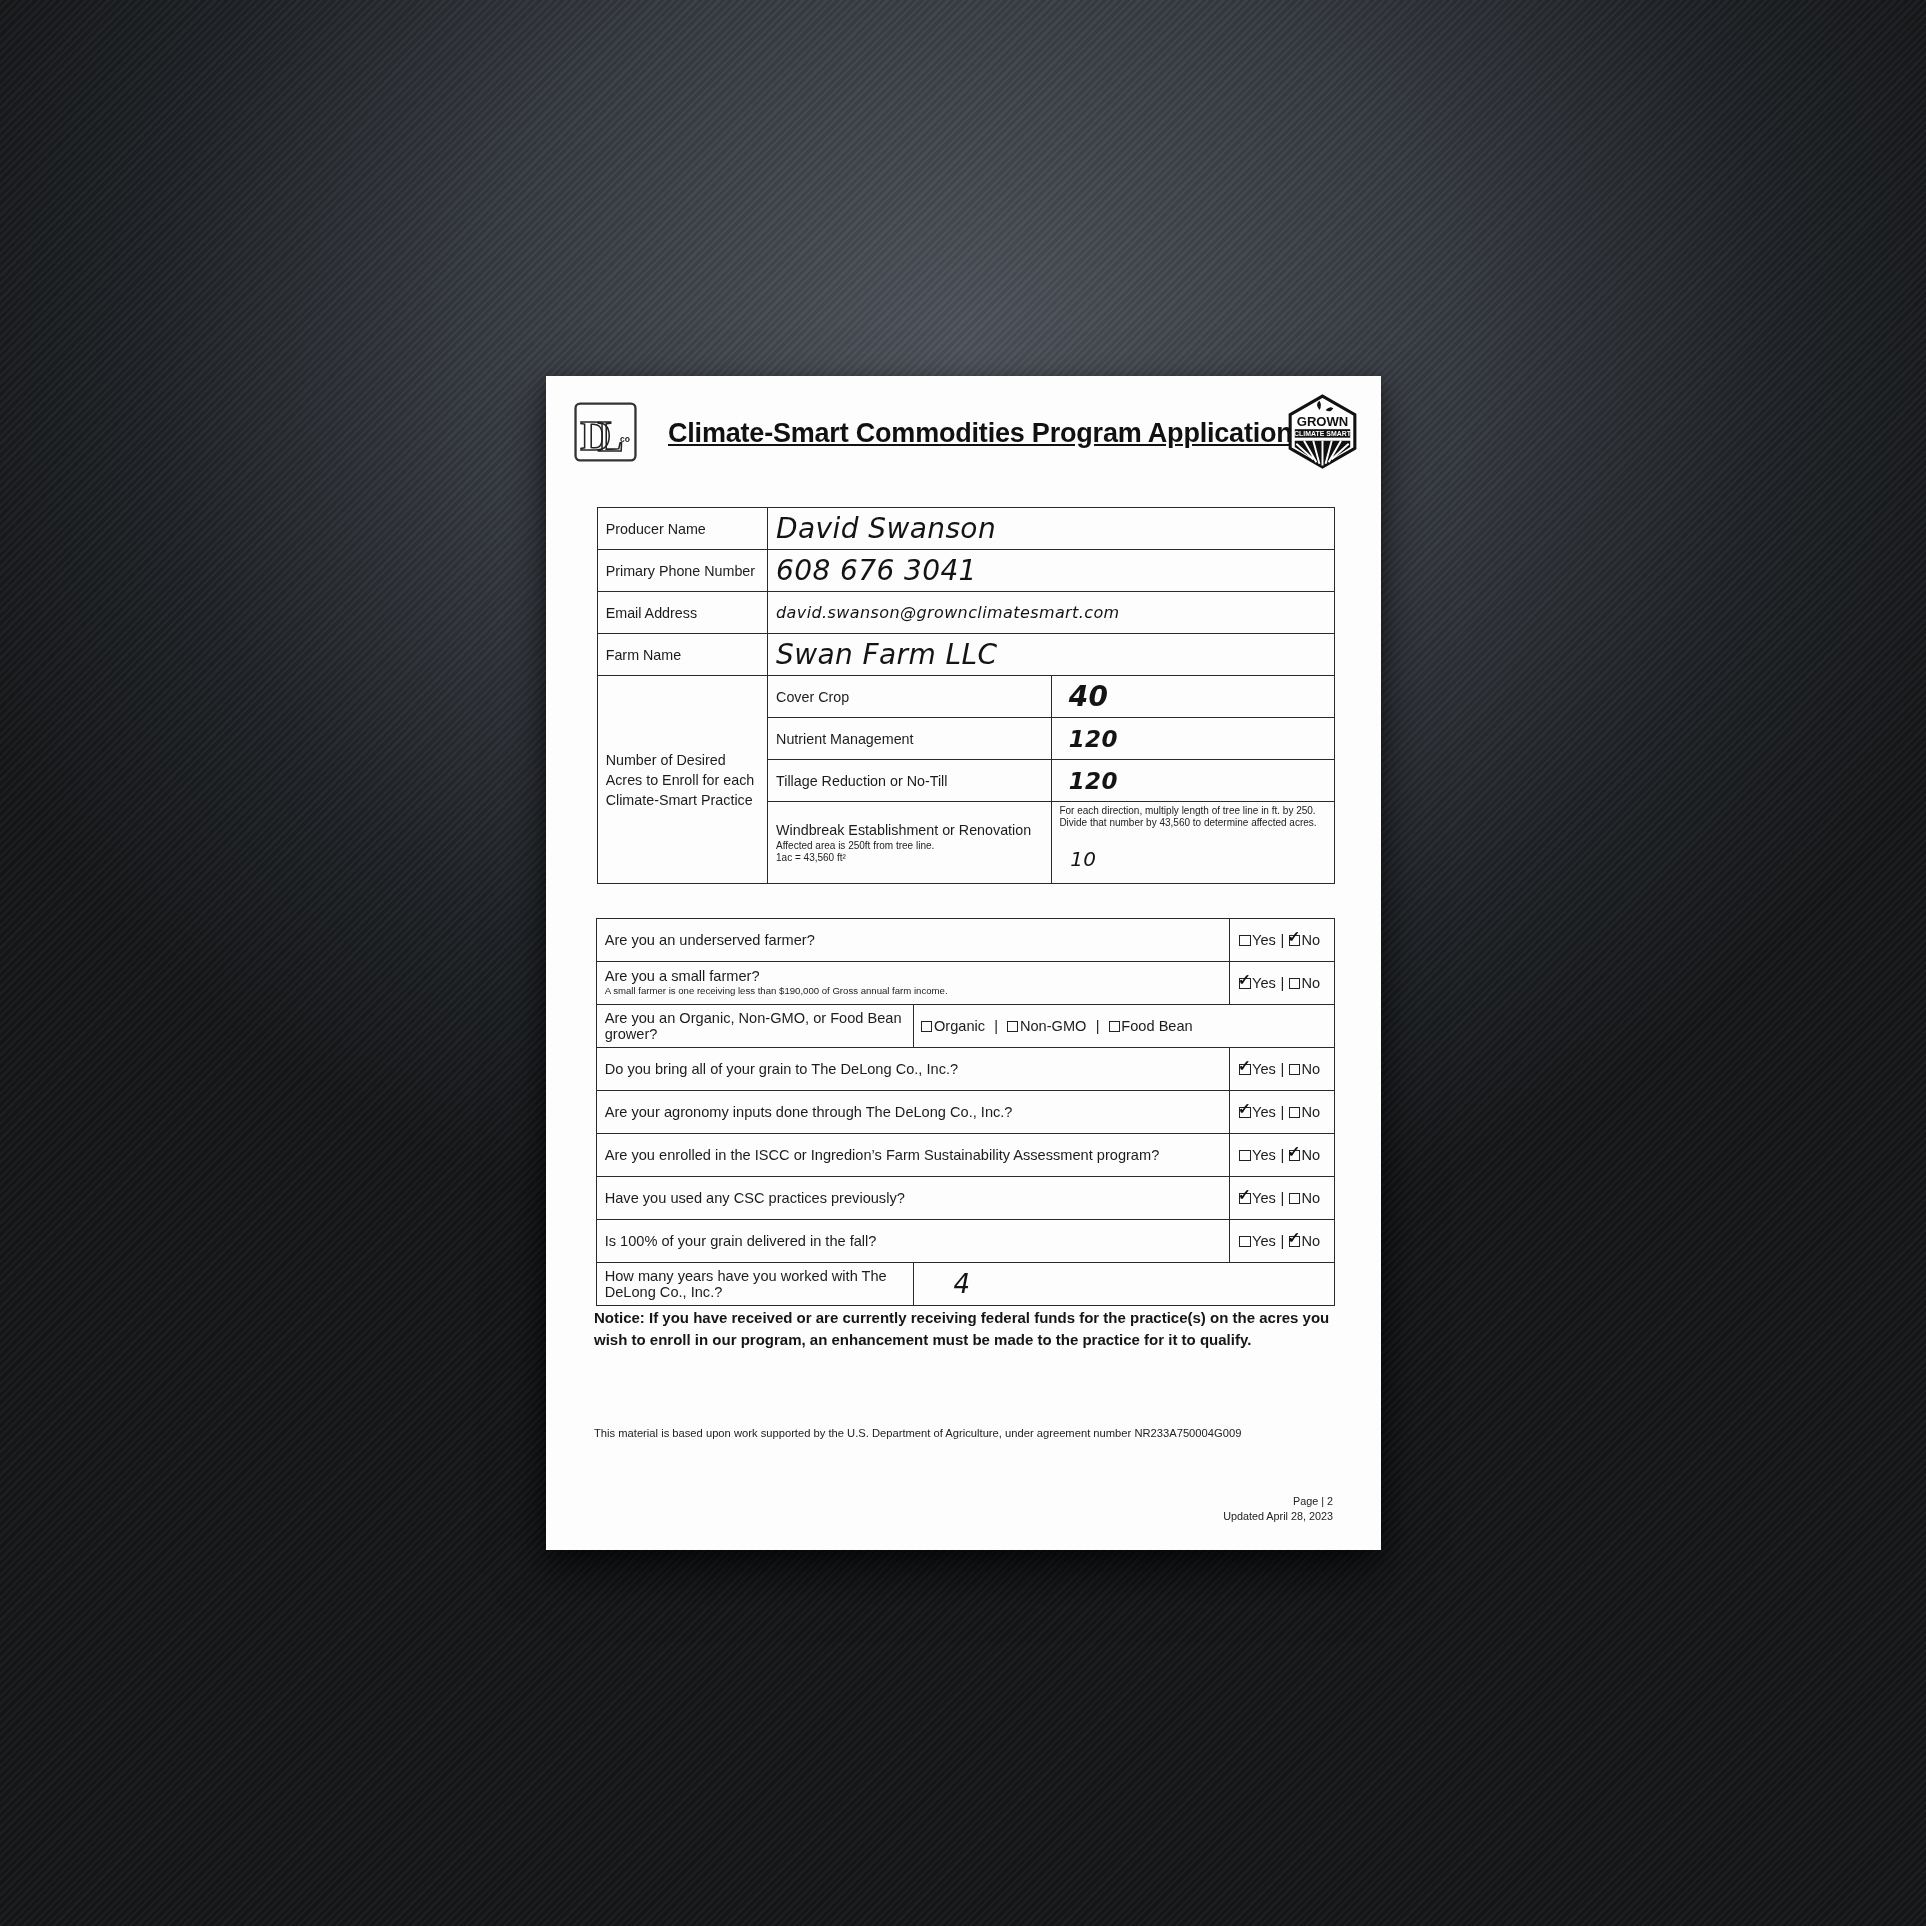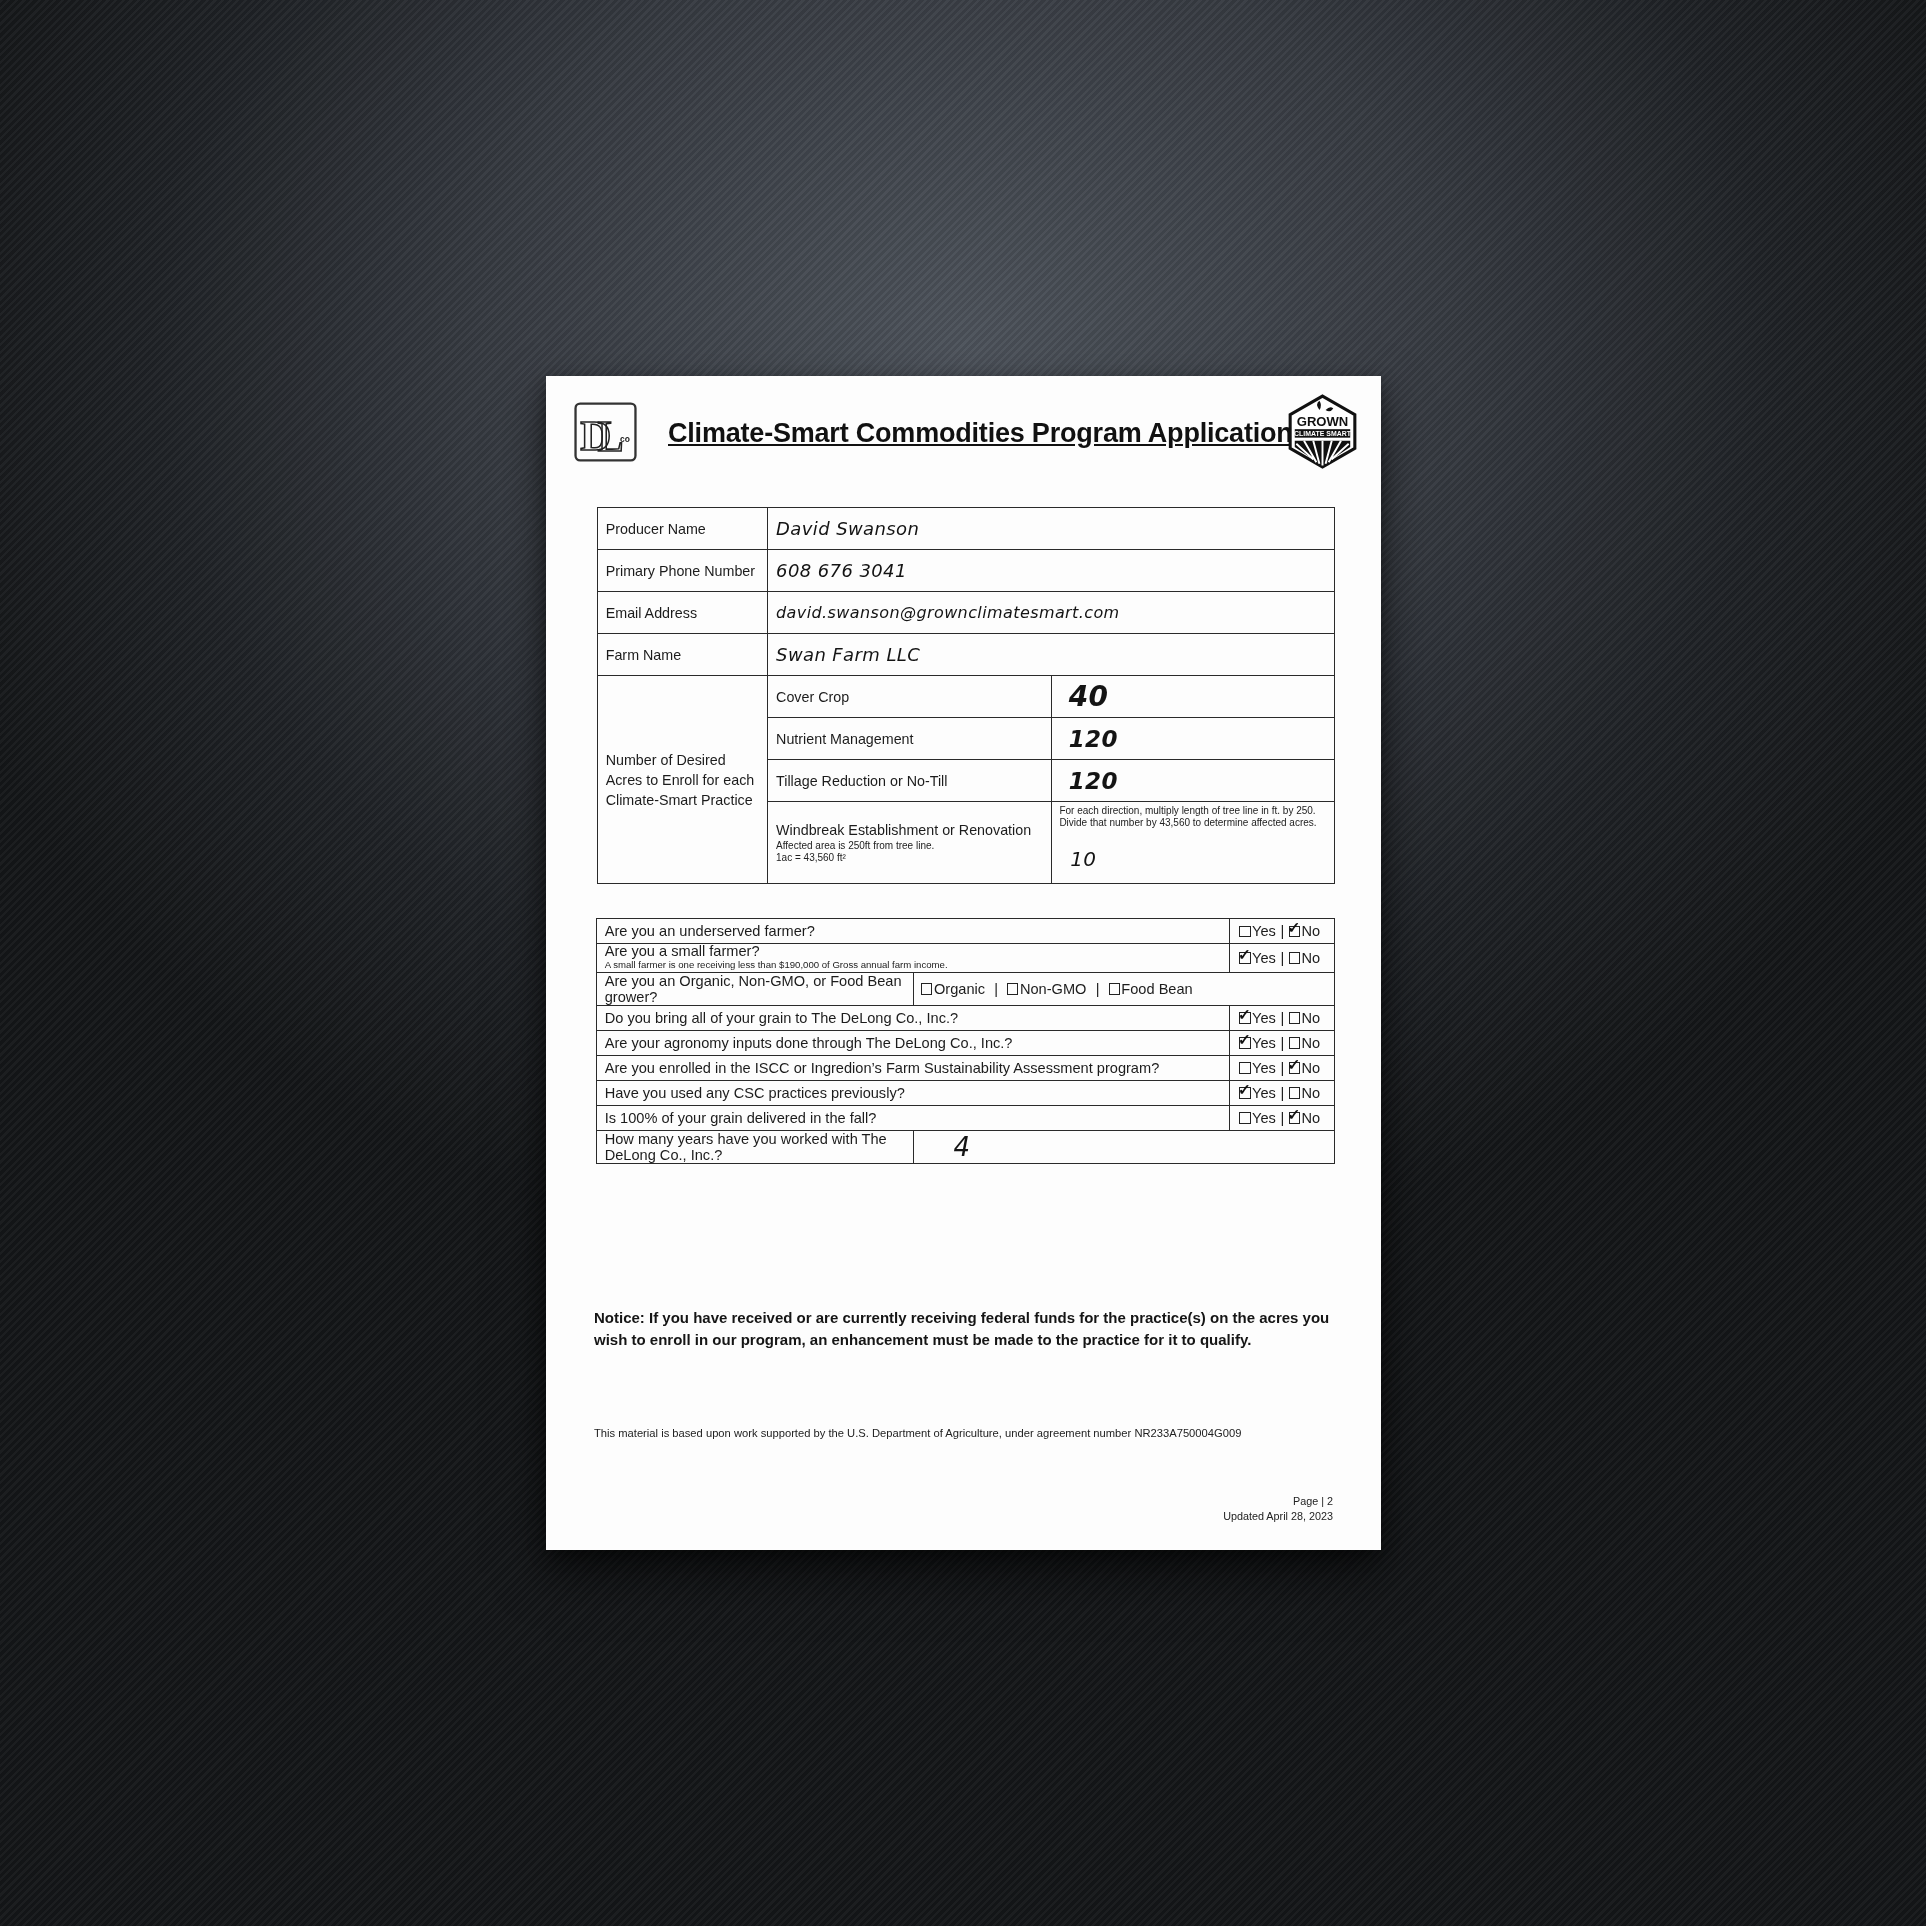--- a/index.html
+++ b/index.html
@@ -24,25 +24,25 @@
   }
   .logo-dl { left:28px; top:26px; width:63px; height:60px; }
   .logo-grown { left:738px; top:17px; width:77px; height:77px; }
 
   table { border-collapse:collapse; position:absolute; table-layout:fixed;border-radius:29px; }
   td { border:1.5px solid #2a2a2a; padding:0 7.7px; vertical-align:middle; font-size:14.6px; color:#1c1c1c; }
   .t1 { left:51px; top:131px; width:738px; }
   .t1 td.lbl { width:154px; font-size:14.3px; }
   .t1 td.sub { width:182px; font-size:14.3px; }
   .t1 tr { height:42px; }
-  .t1 .hv { font-size:18px; }
+  .t1 .hv { font-size:28px; }
   .t1 .num { font-size:28px; font-weight:bold; padding-left:17px; }
   .note-small { font-size:10px; color:#222; line-height:12.3px; }
   .t2 { left:50px; top:542px; width:739px; }
-  .t2 tr { height:25px; }
+  .t2 tr { height:43px; }
   .t2 td.q { font-size:14.6px; }
   .t2 td.yn { width:90px; font-size:14.6px; white-space:nowrap; padding:0 4.6px 0 9.2px; }
   .t2 td.opt { width:279px; font-size:14.6px; white-space:nowrap; padding:0 4.6px 0 7.7px; }
   .cb { display:inline-block; width:9.2px; height:9.2px; border:1.5px solid #222; vertical-align:-0.8px; margin-right:1.5px; position:relative; }
   .cb.checked::after {
     content:"\2713"; position:absolute; left:-2.3px; top:-7.7px; font-size:15.4px; font-weight:bold; color:#111;
   }
   .sep { margin:0 4.6px; }
   .notice { left:48px; top:931px; width:755px; font-size:15px; font-weight:bold; line-height:21.6px; color:#151515; }
   .footer1 { left:48px; top:1051px; font-size:11.2px; white-space:nowrap; color:#222; }

